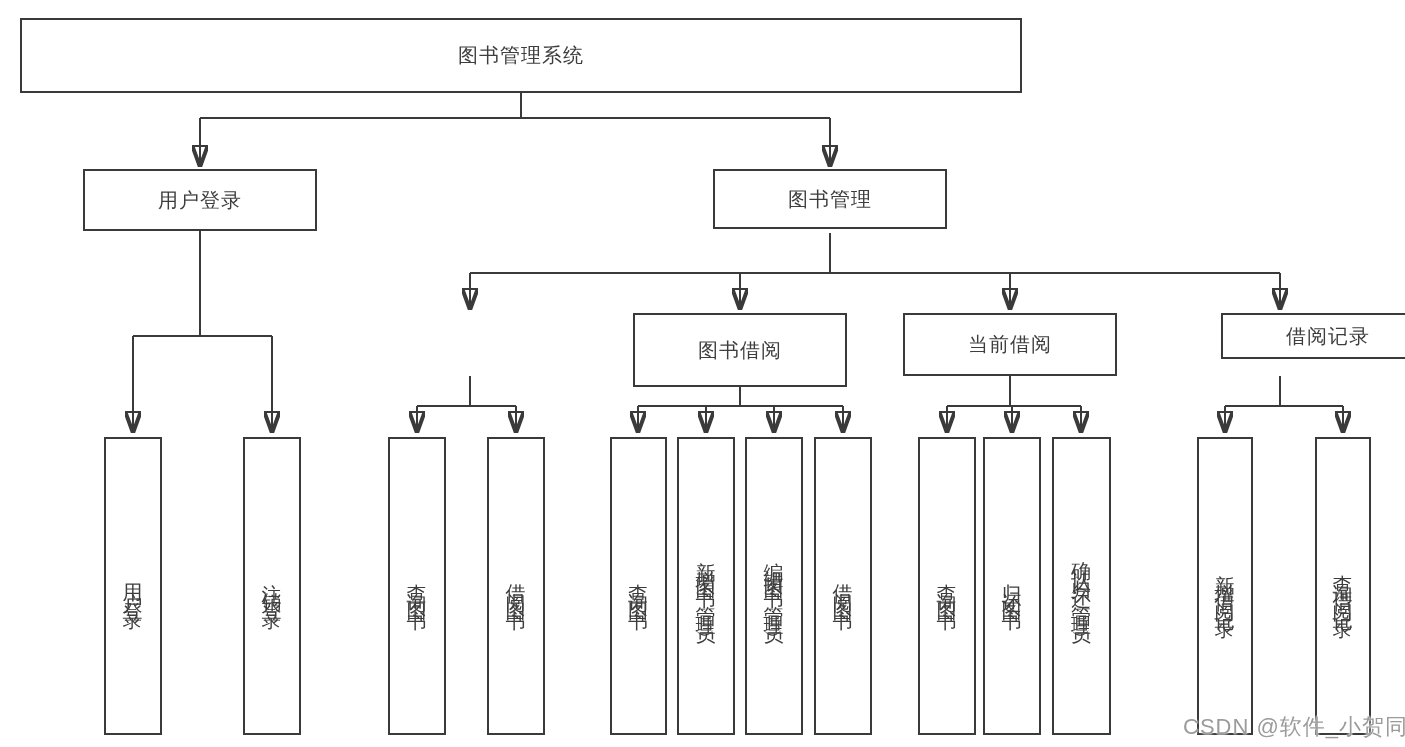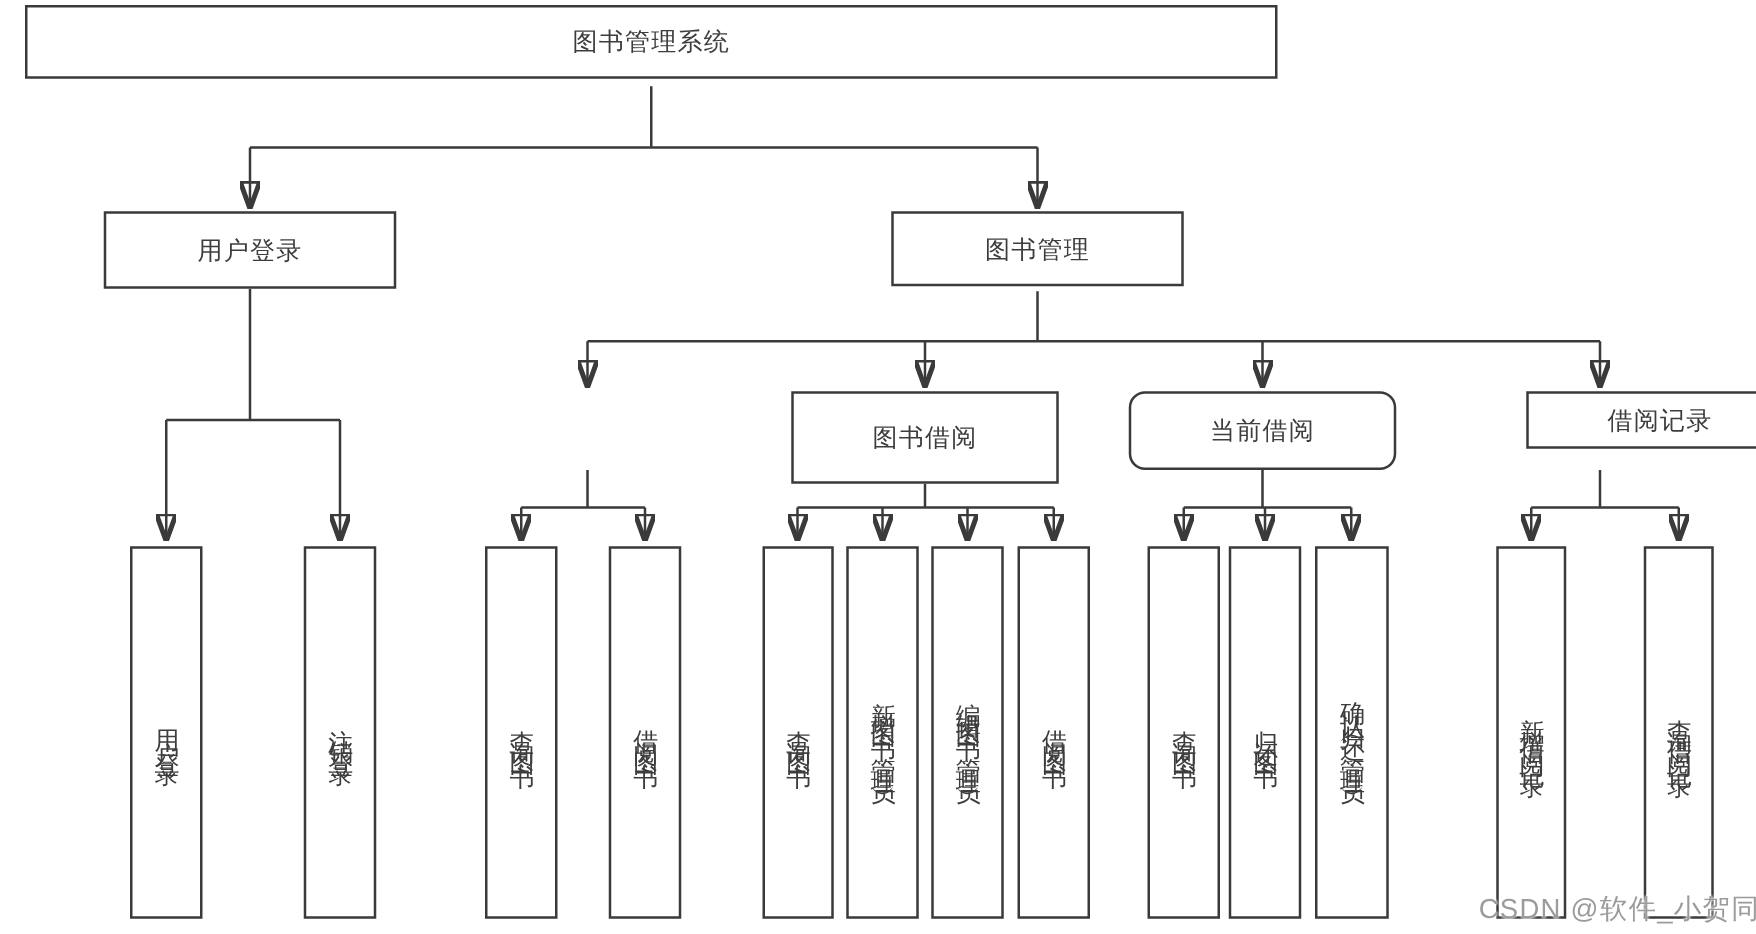--- a/index.html
+++ b/index.html
@@ -64,27 +64,27 @@
     <line x1="706" y1="406" x2="706" y2="432" marker-end="url(#arr)"></line>
     <line x1="774" y1="406" x2="774" y2="432" marker-end="url(#arr)"></line>
     <line x1="843" y1="406" x2="843" y2="432" marker-end="url(#arr)"></line>
     <line x1="947" y1="406" x2="947" y2="432" marker-end="url(#arr)"></line>
     <line x1="1012" y1="406" x2="1012" y2="432" marker-end="url(#arr)"></line>
     <line x1="1081" y1="406" x2="1081" y2="432" marker-end="url(#arr)"></line>
     <line x1="1225" y1="406" x2="1225" y2="432" marker-end="url(#arr)"></line>
     <line x1="1343" y1="406" x2="1343" y2="432" marker-end="url(#arr)"></line>
   </svg>
 
-  <div class="hbox" style="left:20px;top:4px;width:1002px;height:59px;">图书管理系统</div>
+  <div class="hbox" style="left:20px;top:18px;width:1002px;height:75px;">图书管理系统</div>
 
   <div class="hbox" style="left:83px;top:169px;width:234px;height:62px;">用户登录</div>
   <div class="hbox" style="left:713px;top:169px;width:234px;height:60px;">图书管理</div>
 
   <div class="hbox" style="left:633px;top:313px;width:214px;height:74px;">图书借阅</div>
-  <div class="hbox" style="left:903px;top:313px;width:214px;height:63px;border-radius:13px;">当前借阅</div>
+  <div class="hbox" style="left:903px;top:313px;width:214px;height:63px;">当前借阅</div>
   <div class="hbox" style="left:1173px;top:313px;width:214px;height:46px;margin-left:48px;">借阅记录</div>
 
   <div class="vbox" style="left:104px;top:437px;width:58px;height:298px;">
     <span class="vtext">用户登录</span>
   </div>
   <div class="vbox" style="left:243px;top:437px;width:58px;height:298px;">
     <span class="vtext">注销登录</span>
   </div>
 
   <div class="vbox" style="left:388px;top:437px;width:58px;height:298px;">

